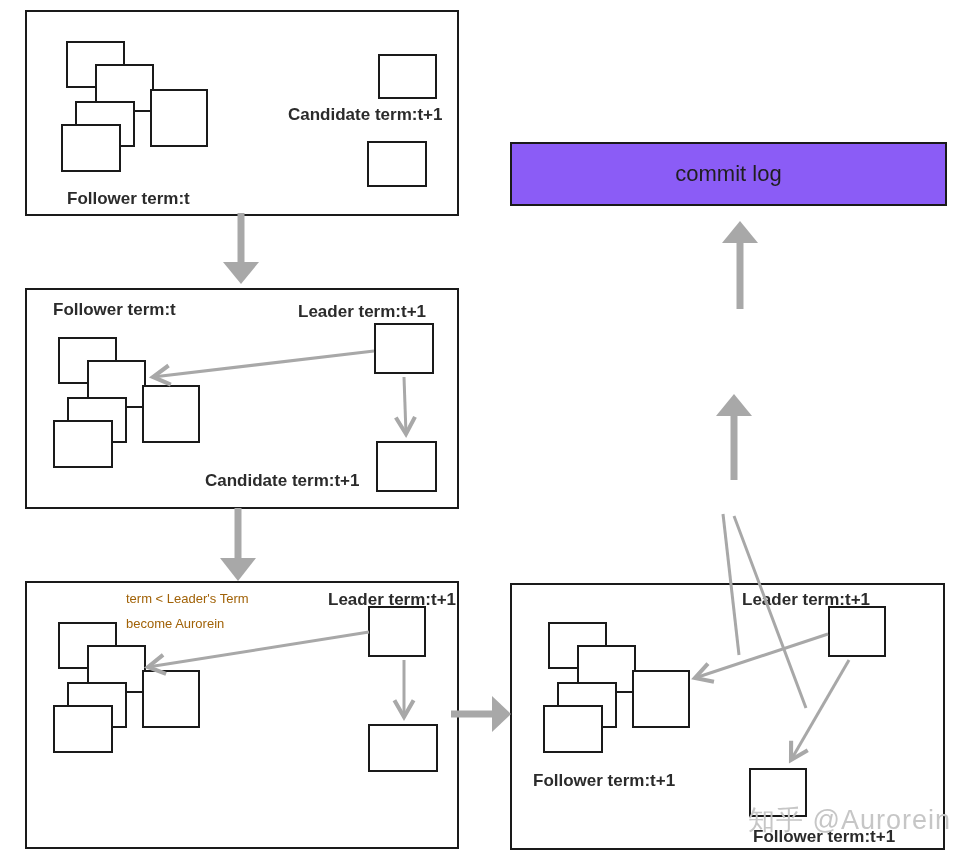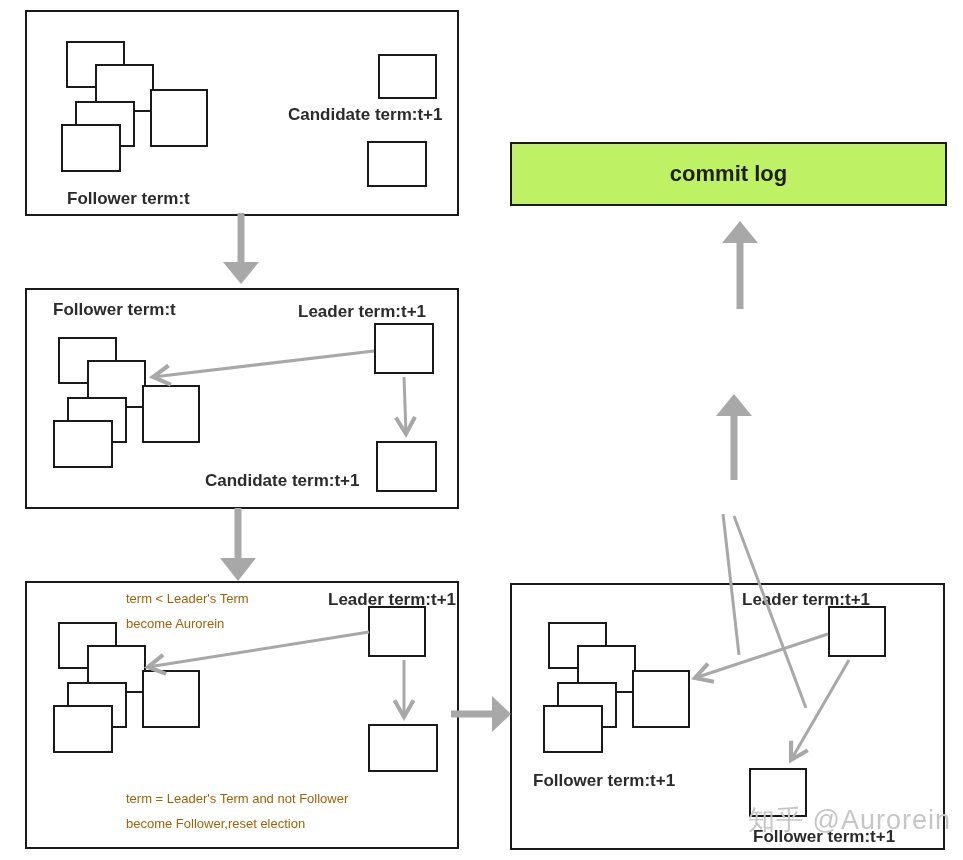--- a/index.html
+++ b/index.html
@@ -4,23 +4,23 @@
 <style>
   html,body { margin:0; padding:0; background:#ffffff; }
   .stage {
     position:relative; width:963px; height:860px; background:#ffffff;
     font-family:"Liberation Sans", sans-serif; color:#2b2b2b; overflow:hidden;
   }
   .panel {
     position:absolute; border:2px solid #1a1a1a; background:#ffffff; z-index:1;
   }
   .logbox {
-    position:absolute; border:2px solid #1a1a1a; background:#bef264; z-index:1;
+    position:absolute; border:2px solid #1a1a1a; background:#8b5cf6; z-index:1;
     display:flex; align-items:center; justify-content:center;
-    font-size:22px; color:#1f1f1f;font-weight:bold;
+    font-size:22px; color:#1f1f1f;
   }
   .lbl { position:absolute; font-size:17px; white-space:nowrap; color:#2b2b2b;font-weight:bold; }
   .cond { position:absolute; font-size:13px; line-height:25px; white-space:nowrap; color:#a16207; }
   .node { position:absolute; border:2px solid #1a1a1a; background:#ffffff; box-sizing:border-box; }
   .cluster { position:absolute; width:149px; height:131px; }
   .sq1 { left:5px;  top:0;    width:59px; height:47px; }
   .sq2 { left:34px; top:23px; width:59px; height:48px; }
   .sq3 { left:89px; top:48px; width:58px; height:58px; }
   .sq4 { left:14px; top:60px; width:60px; height:46px; }
   .sq5 { left:0;    top:83px; width:60px; height:48px; }
@@ -79,24 +79,20 @@
     <div class="lbl" style="left:301px; top:7px;">Leader term:t+1</div>
     <div class="node" style="left:341px; top:23px; width:58px; height:51px;"></div>
     <div class="cluster" style="left:26px; top:39px;">
       <div class="node sq1"></div>
       <div class="node sq2"></div>
       <div class="node sq3"></div>
       <div class="node sq4"></div>
       <div class="node sq5"></div>
     </div>
     <div class="node" style="left:341px; top:141px; width:70px; height:48px;"></div>
-    <div class="cond" style="left:99px; top:203px;">
-      <div>term = Leader's Term and not Follower</div>
-      <div>become Follower,reset election</div>
-    </div>
   </div>
 
   <div class="panel" style="left:510px; top:583px; width:431px; height:263px;">
     <div class="lbl" style="left:230px; top:5px;">Leader term:t+1</div>
     <div class="node" style="left:316px; top:21px; width:58px; height:51px;"></div>
     <div class="cluster" style="left:31px; top:37px;">
       <div class="node sq1"></div>
       <div class="node sq2"></div>
       <div class="node sq3"></div>
       <div class="node sq4"></div>

